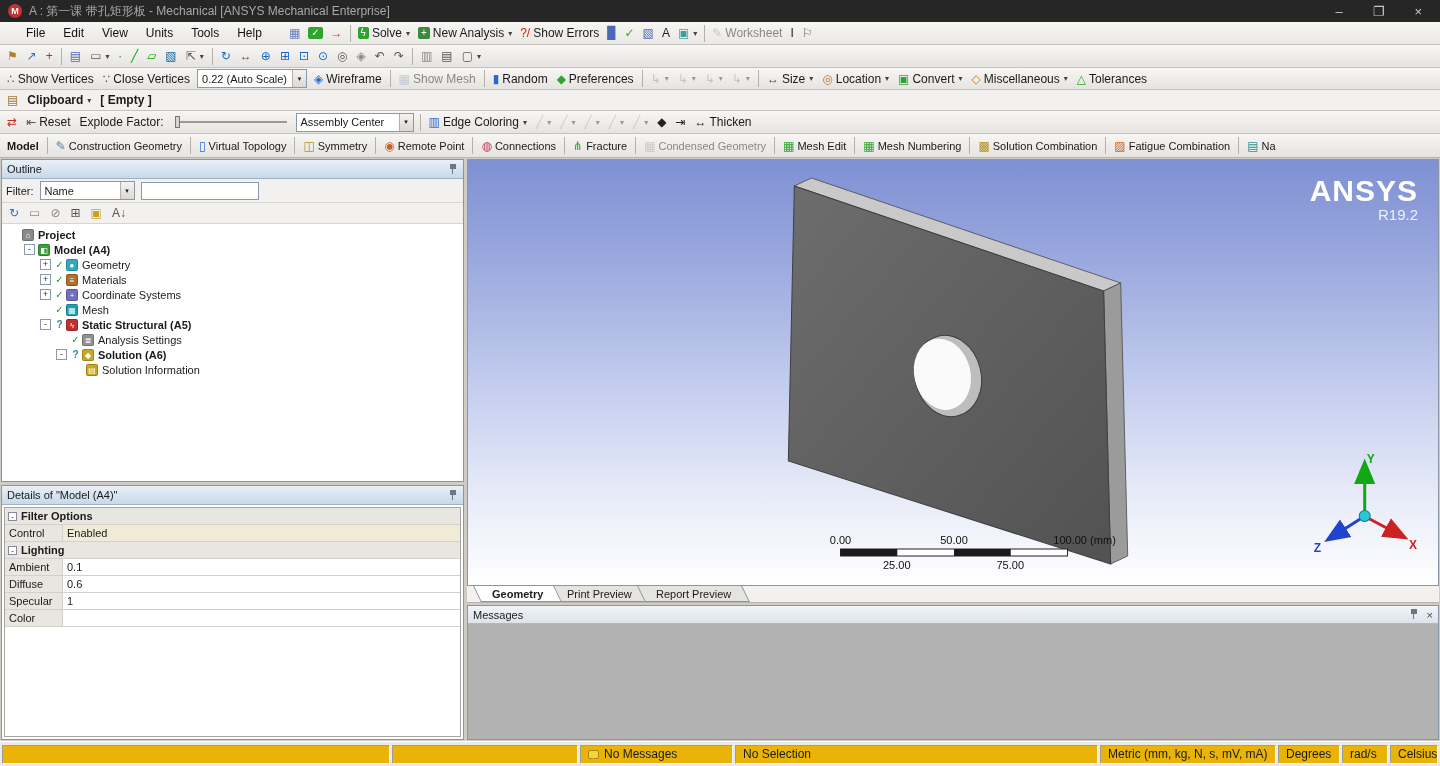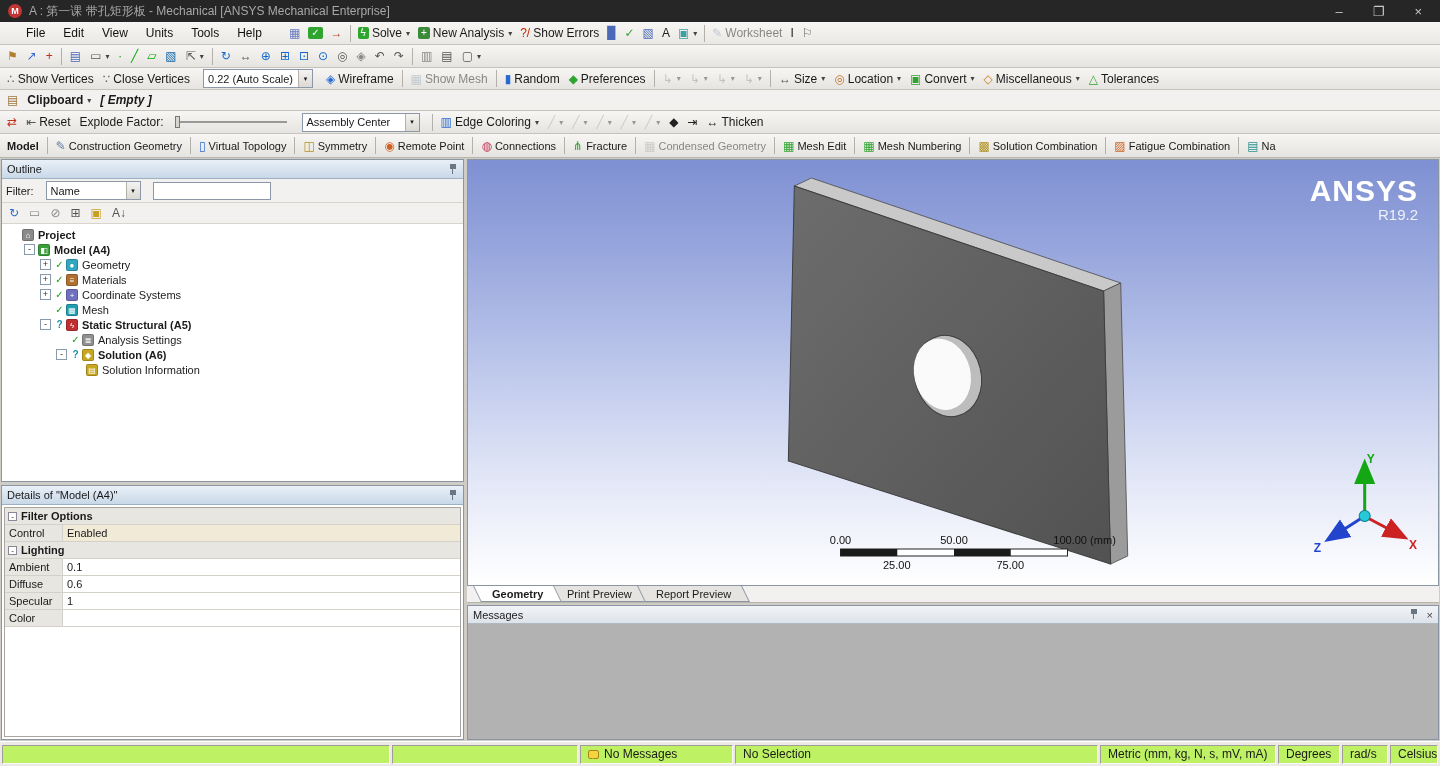--- a/index.html
+++ b/index.html
@@ -25,21 +25,21 @@
 .tbtn{height:20px;display:inline-flex;align-items:center;gap:3px;padding:0 3px;border:1px solid transparent;border-radius:2px;white-space:nowrap;flex:0 0 auto;}
 .tbtn.disabled{opacity:.5;}
 .tbtn.bold .btn-label{font-weight:bold;}
 .glyph{font-size:12px;line-height:1;}
 .glyph.chip{color:#fff;border-radius:2px;padding:1px 3px;font-size:10px;}
 .btn-label{font-size:12px;}
 .tb-row6 .btn-label{font-size:11px;}
 .dd{font-size:8px;color:#444;margin-left:1px;}
 .sep{width:1px;height:17px;background:#b4b1ab;margin:0 3px;flex:0 0 auto;}
 .tb-label{font-size:12px;padding:0 4px;white-space:nowrap;}
-.combo{display:inline-flex;align-items:center;height:19px;background:#fff;border:1px solid #8a98a8;margin:0 8px;flex:0 0 auto;}
+.combo{display:inline-flex;align-items:center;height:19px;background:#fff;border:1px solid #8a98a8;margin:0 2px;flex:0 0 auto;}
 .combo-val{flex:1;padding:0 4px;font-size:11px;white-space:nowrap;overflow:hidden;}
 .combo-arrow{width:14px;align-self:stretch;background:linear-gradient(#f4f3f1,#dcd9d3);border-left:1px solid #b4b1ab;font-size:7px;display:flex;align-items:center;justify-content:center;}
 .slider{position:relative;width:112px;height:16px;margin:0 6px;display:inline-block;flex:0 0 auto;}
 .slider-track{position:absolute;left:0;right:0;top:7px;height:2px;background:#999;}
 .slider-thumb{position:absolute;left:0;top:2px;width:5px;height:12px;background:#d8d5cf;border:1px solid #777;}
 
 
 .main{flex:1;display:flex;min-height:0;background:#cfccc6;}
 .left{width:467px;flex:0 0 auto;display:flex;flex-direction:column;padding:1px 3px 1px 1px;}
 .panel{border:1px solid #8a96a4;background:#fff;display:flex;flex-direction:column;min-height:0;}
@@ -92,21 +92,21 @@
 .messages-panel{flex:1;border:1px solid #8a96a4;display:flex;flex-direction:column;min-height:0;background:#fff;margin-top:2px;}
 .messages-header{height:18px;flex:0 0 auto;background:linear-gradient(#f2f4f7,#dde3ea);border-bottom:1px solid #b0b8c2;display:flex;align-items:center;padding:0 5px;font-size:11px;}
 .mh-title{flex:1;}
 .msg-close{font-size:11px;color:#445;margin-left:8px;}
 .msg-cols{height:17px;display:flex;flex:0 0 auto;background:linear-gradient(#f6f5f2,#dedbd4);border-bottom:1px solid #b0aca4;}
 .msg-col{border-right:1px solid #b8b5ae;font-size:11px;padding:2px 4px;white-space:nowrap;overflow:hidden;}
 .msg-body{flex:1;background:var(--messages-body,#b2b2b2);}
 
 
 .statusbar{height:25px;flex:0 0 auto;background:#eceae6;border-top:1px solid #fff;display:flex;align-items:center;gap:2px;padding:0 2px;}
-.status-seg{height:19px;border:1px solid;border-color:#a09d97 #fbfaf8 #fbfaf8 #a09d97;background:#bef264;display:flex;align-items:center;padding:0 7px;font-size:12px;white-space:nowrap;gap:5px;overflow:hidden;flex:0 0 auto;}
+.status-seg{height:19px;border:1px solid;border-color:#a09d97 #fbfaf8 #fbfaf8 #a09d97;background:#eab308;display:flex;align-items:center;padding:0 7px;font-size:12px;white-space:nowrap;gap:5px;overflow:hidden;flex:0 0 auto;}
 .msg-bubble-icon{width:11px;height:9px;background:#f6d43c;border:1px solid #a5861e;border-radius:2px;position:relative;flex:0 0 auto;}
 .msg-bubble-icon::after{content:"";position:absolute;left:2px;bottom:-4px;border:3px solid transparent;border-top-color:#f6d43c;border-left-width:2px;border-right-width:2px;}
 </style>
 </head>
 <body>
 
 <div class="app">
 
   <div class="titlebar">
     <div class="app-logo">M</div>
@@ -334,21 +334,21 @@
       </span>
     </div>
   <div class="tb tb-row4">
       <span class="tbtn">
         <span class="glyph" style="color: rgb(160, 120, 64);">▤</span>
       </span>
       <span class="tbtn bold">
         <span class="btn-label">Clipboard</span>
         <span class="dd">▾</span>
       </span>
-      <span class="tb-label bold" style="font-weight: bold; font-style: italic;">[ Empty ]</span>
+      <span class="tb-label bold" style="font-weight: bold;">[ Empty ]</span>
     </div>
   <div class="tb tb-row5">
       <span class="tbtn">
         <span class="glyph" style="color: rgb(192, 48, 32);">⇄</span>
       </span>
       <span class="tbtn">
         <span class="glyph" style="color: rgb(85, 85, 85);">⇤</span>
         <span class="btn-label">Reset</span>
       </span>
       <span class="tb-label">Explode Factor:</span>

